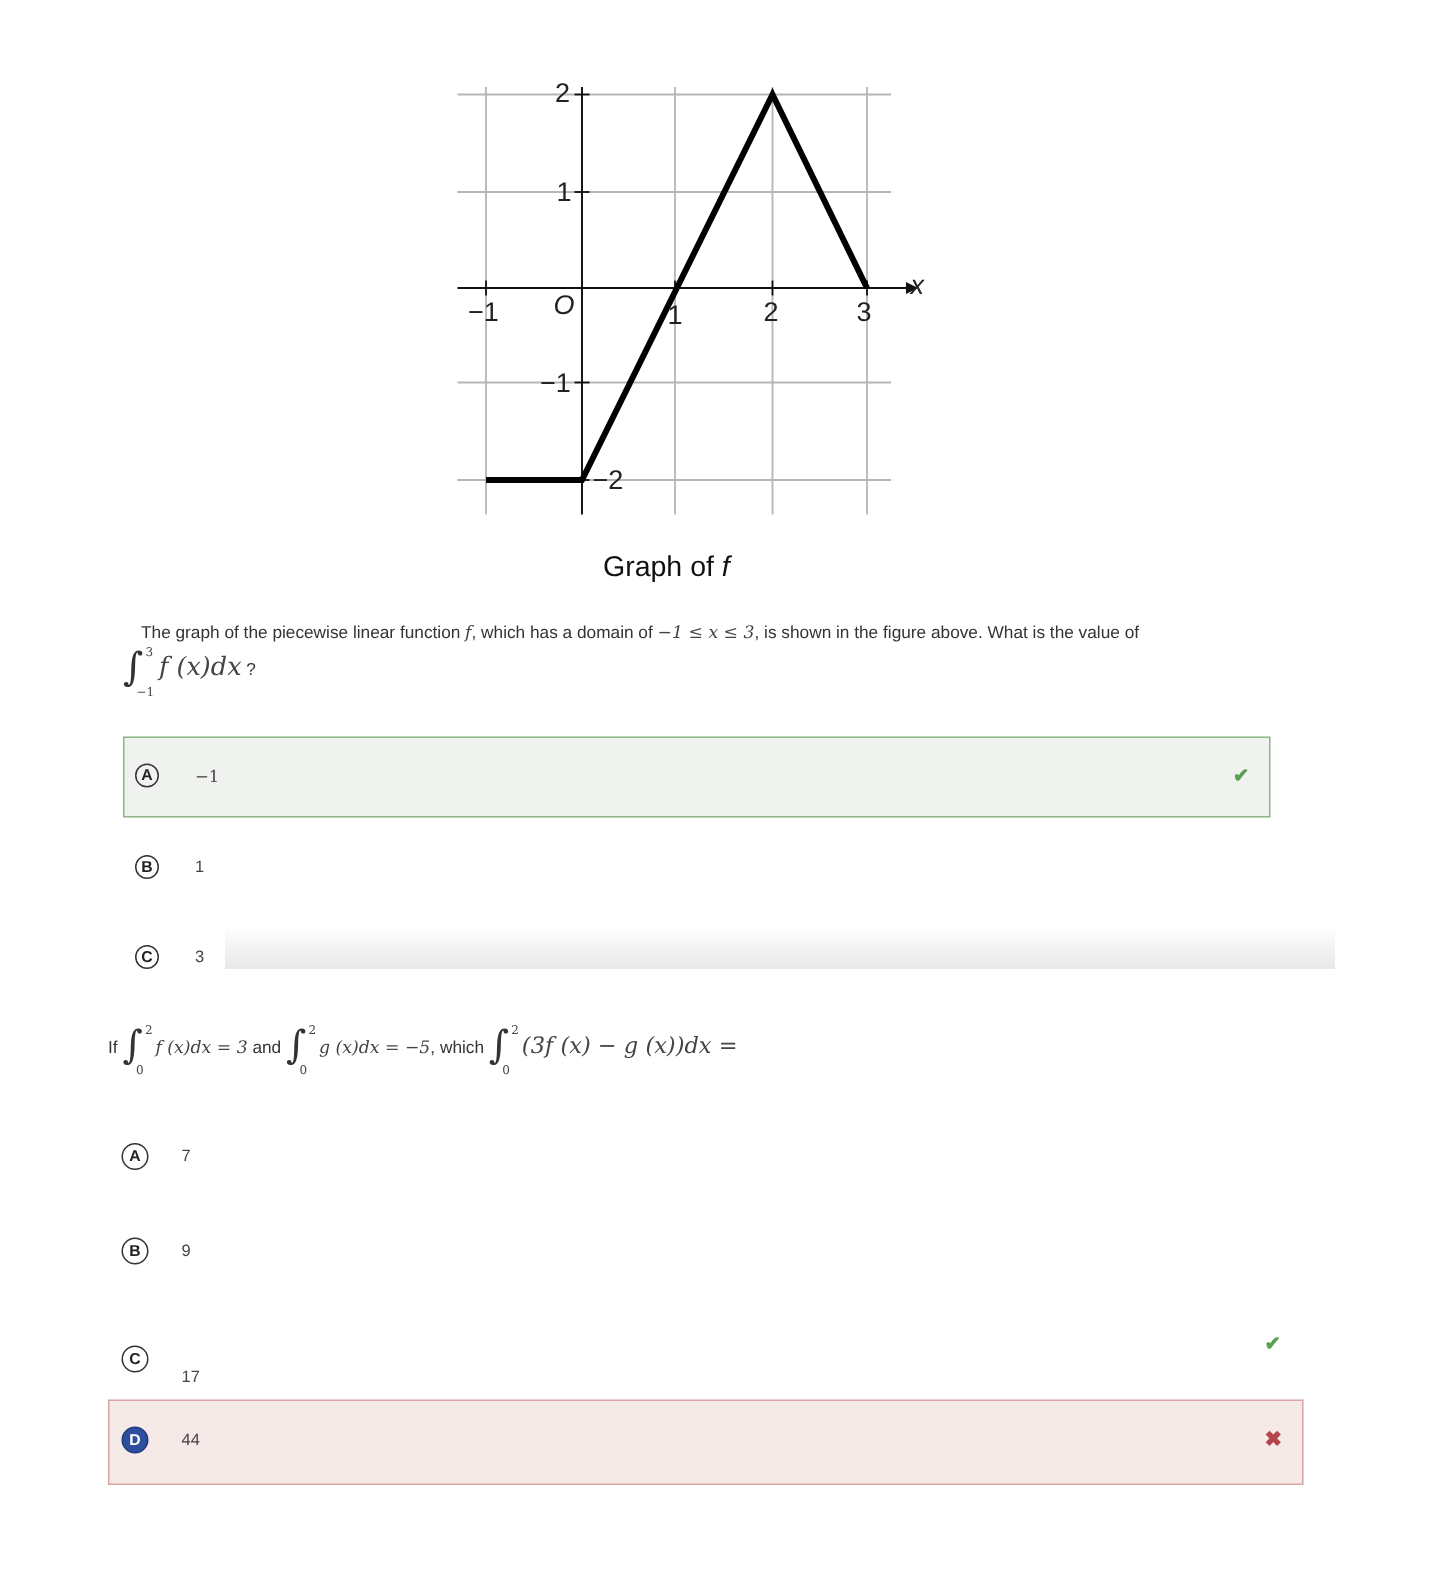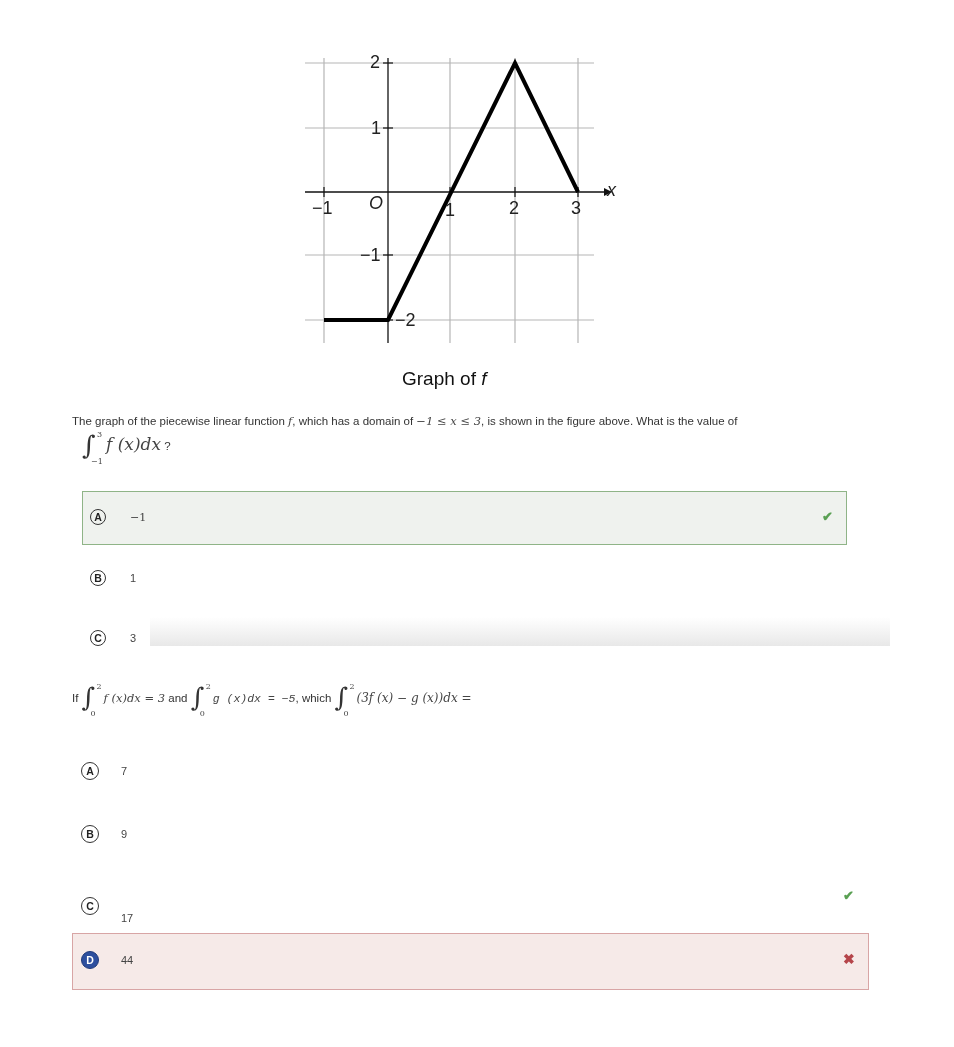--- a/index.html
+++ b/index.html
@@ -67,21 +67,21 @@
 <div class="abs" style="left:607px;top:180px;font-size:18px;font-style:italic;color:#222;">x</div>
 <div class="abs" style="left:370px;top:52px;font-size:18px;color:#222;">2</div>
 <div class="abs" style="left:371px;top:118px;font-size:18px;color:#222;">1</div>
 <div class="abs" style="left:360px;top:245px;font-size:18px;color:#222;">−1</div>
 <div class="abs" style="left:395px;top:310px;font-size:18px;color:#222;">−2</div>
 
 <div class="abs" style="left:402px;top:368px;font-size:19px;color:#111;">
   <span>Graph of </span><span style="font-style:italic;">f</span>
 </div>
 
-<div class="abs q-text" style="left:72px;top:414px;">
+<div class="abs q-text" style="left:94px;top:414px;">
   <span>The graph of the piecewise linear function </span><span class="math">f</span><span>, which has a domain of </span><span class="math">−1 ≤ x ≤ 3</span><span>, is shown in the figure above. What is the value of</span>
 </div>
 <div class="abs q-text" style="left:82px;top:432px;">
   <span class="int" style="width:24px;height:30px;">
     <span class="sign">∫</span>
     <span class="up">3</span>
     <span class="lo">−1</span>
   </span><span class="math" style="font-size:17px;">f (x)dx</span><span> ?</span>
 </div>
 
@@ -109,26 +109,26 @@
   <span class="int" style="width:22px;height:30px;">
     <span class="sign">∫</span>
     <span class="up">2</span>
     <span class="lo">0</span>
   </span><span class="math" style="font-size:11.5px;">f (x)dx = 3</span>
   <span>and</span>
   <span class="int" style="width:22px;height:30px;">
     <span class="sign">∫</span>
     <span class="up">2</span>
     <span class="lo">0</span>
-  </span><span class="math" style="font-size:11.5px;font-family:Liberation Mono, monospace;">g (x)dx = −5</span><span>, which</span>
+  </span><span class="math" style="font-size:11.5px;">g (x)dx = −5</span><span>, which</span>
   <span class="int" style="width:22px;height:30px;">
     <span class="sign">∫</span>
     <span class="up">2</span>
     <span class="lo">0</span>
-  </span><span class="math" style="font-size:12px;">(3f (x) − g (x))dx =</span>
+  </span><span class="math" style="font-size:15px;">(3f (x) − g (x))dx =</span>
 </div>
 
 <div class="choice" style="left:81px;top:762px;">
   <div class="badge" style="width:18px;height:18px;">A</div>
   <div class="choice-val" style="margin-left:22px;">7</div>
 </div>
 
 <div class="choice" style="left:81px;top:825px;">
   <div class="badge" style="width:18px;height:18px;">B</div>
   <div class="choice-val" style="margin-left:22px;">9</div>

